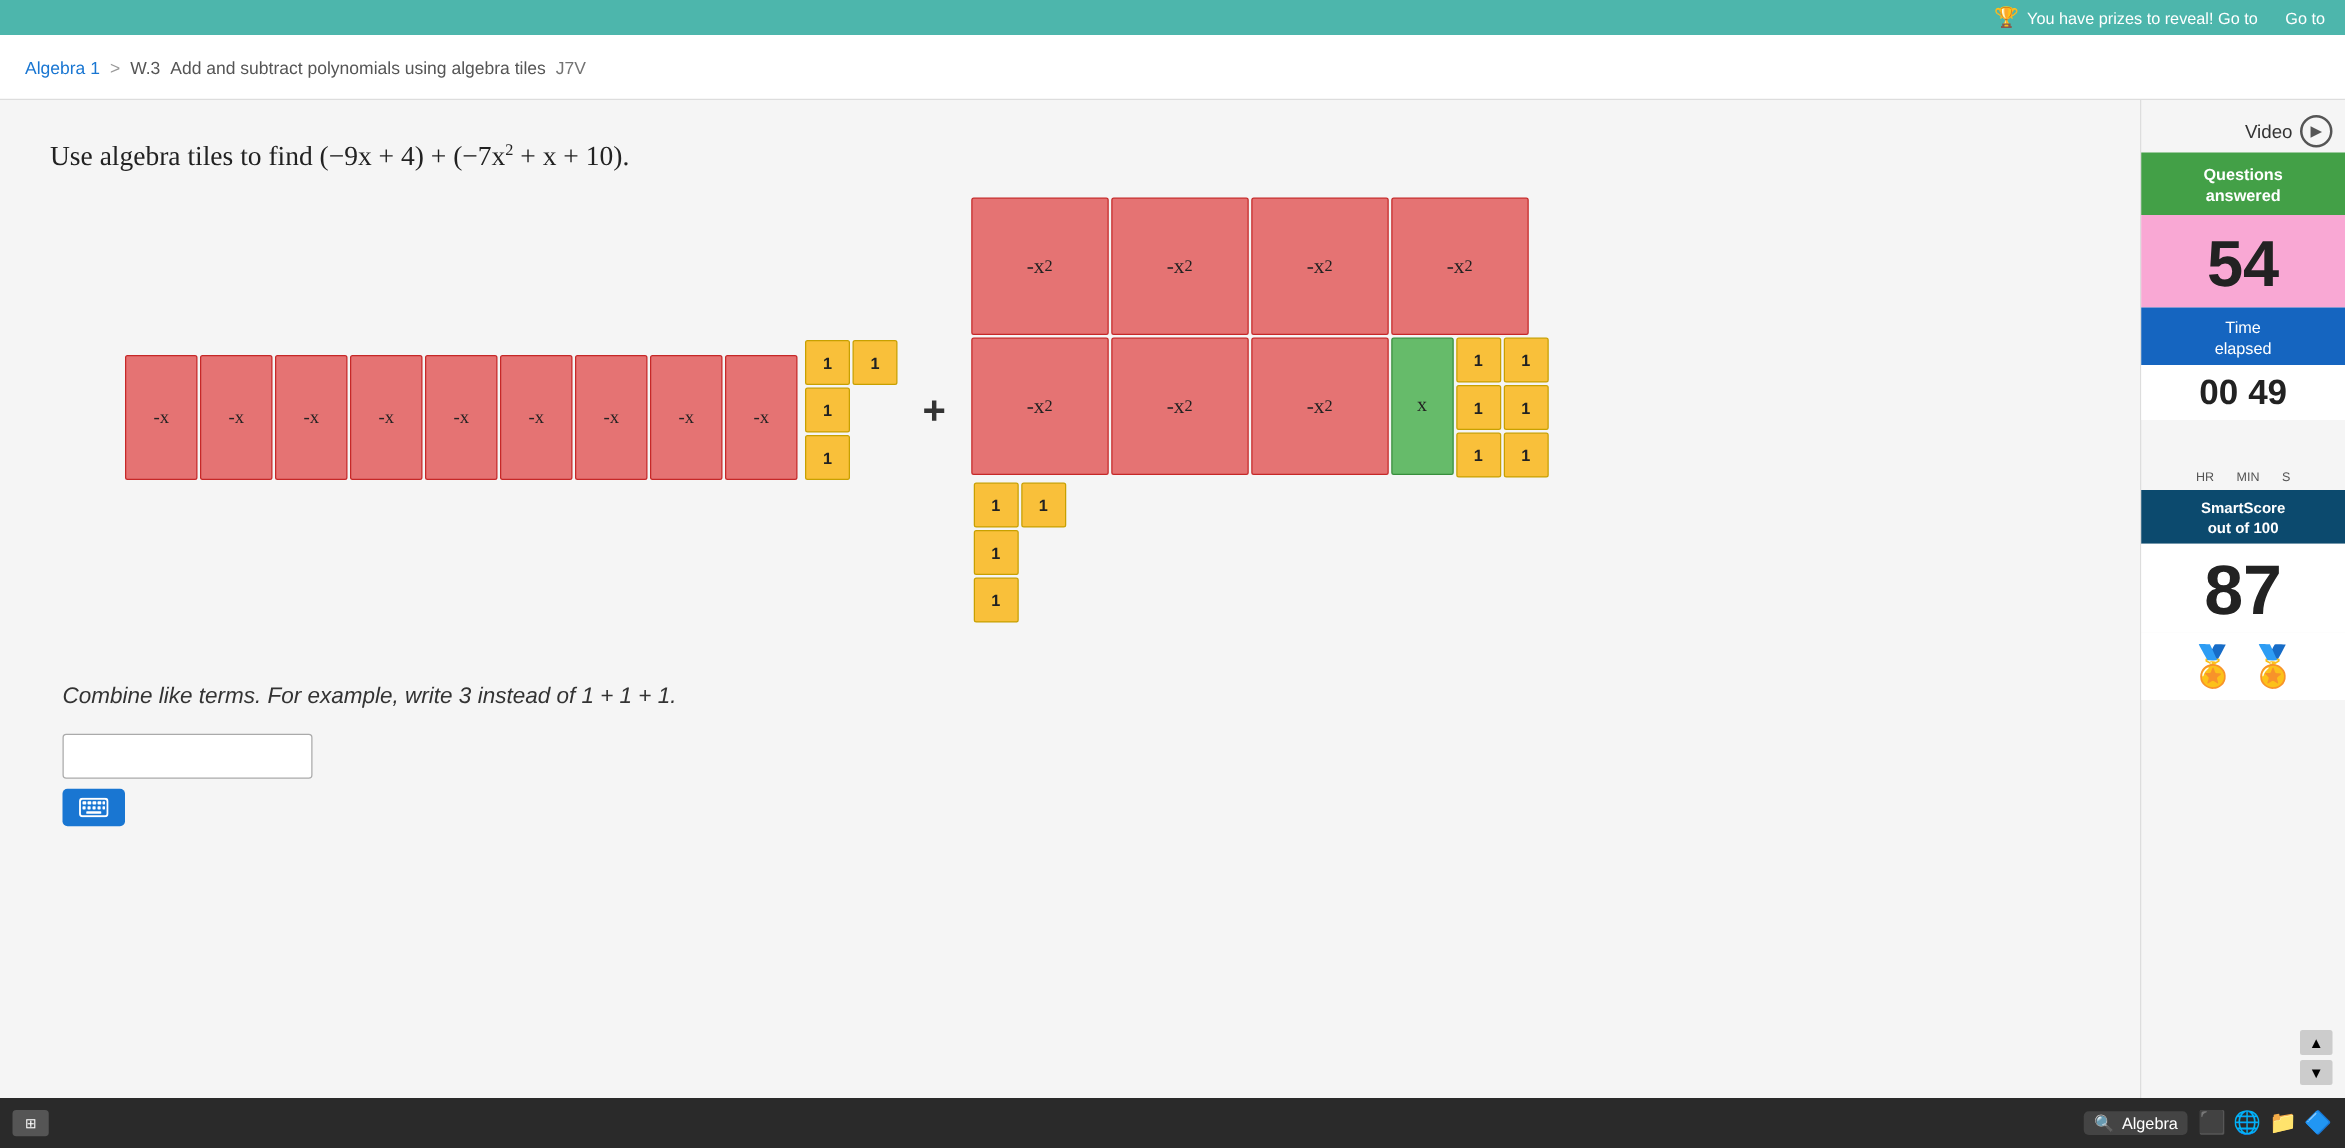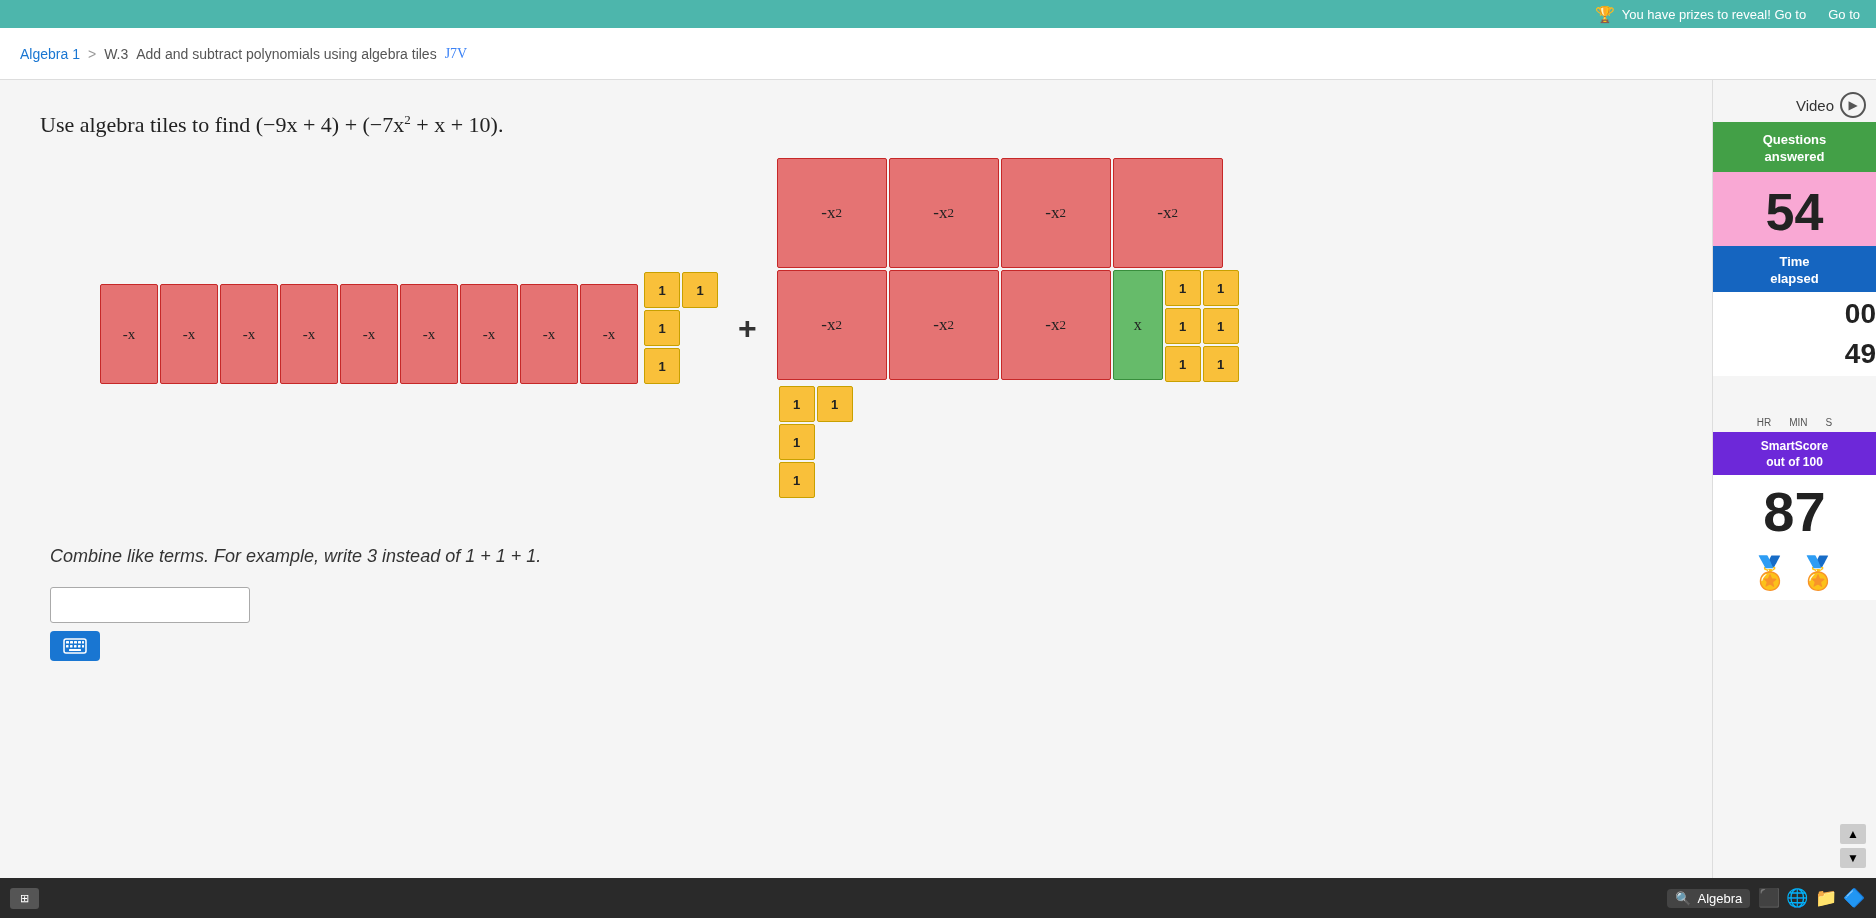--- a/index.html
+++ b/index.html
@@ -34,21 +34,21 @@
       background: white;
       height: 52px;
       display: flex;
       align-items: center;
       padding: 0 20px;
       font-size: 14px;
       color: #555;
       border-bottom: 1px solid #ddd;
     }
     .breadcrumb-sep { margin: 0 8px; color: #999; }
-    .breadcrumb-code { margin-left: 8px; color: #3b82f6; font-family: Liberation Serif, serif; }
+    .breadcrumb-code { margin-left: 8px; color: #737373; }
 
     
     .main-layout {
       display: flex;
       height: calc(918px - 64px);
     }
 
     
     .content-area {
       flex: 1;
@@ -278,51 +278,50 @@
       padding: 10px 0 4px;
       background: #f9a8d4;
     }
 
     .time-elapsed-box {
       background: #1565c0;
       color: white;
       text-align: center;
       padding: 8px 8px 4px;
       font-size: 13px;
-      font-weight: bold;
+      font-weight: normal;
       line-height: 1.3;
     }
 
     .timer-display {
       background: white;
       display: flex;
       align-items: flex-end;
       justify-content: center;
       padding: 6px 0;
       gap: 4px;
-      flex-direction: column;
     }
     .timer-numbers {
       font-size: 28px;
       font-weight: bold;
       color: #222;
     }
     .timer-sep { font-size: 28px; font-weight: bold; color: #222; }
     .timer-labels {
       display: flex;
       justify-content: center;
       font-size: 10px;
       color: #555;
       gap: 18px;
       padding-bottom: 4px;
       margin-top: 41px;
     }
 
     .smartscore-box {
-      background: #6d28d9;
+      background: #0c4a6e;
       color: white;
       text-align: center;
       padding: 6px 8px 4px;
       font-size: 12px;
       font-weight: bold;
       line-height: 1.4;
     }
 
     .smartscore-value {
       font-size: 56px;

